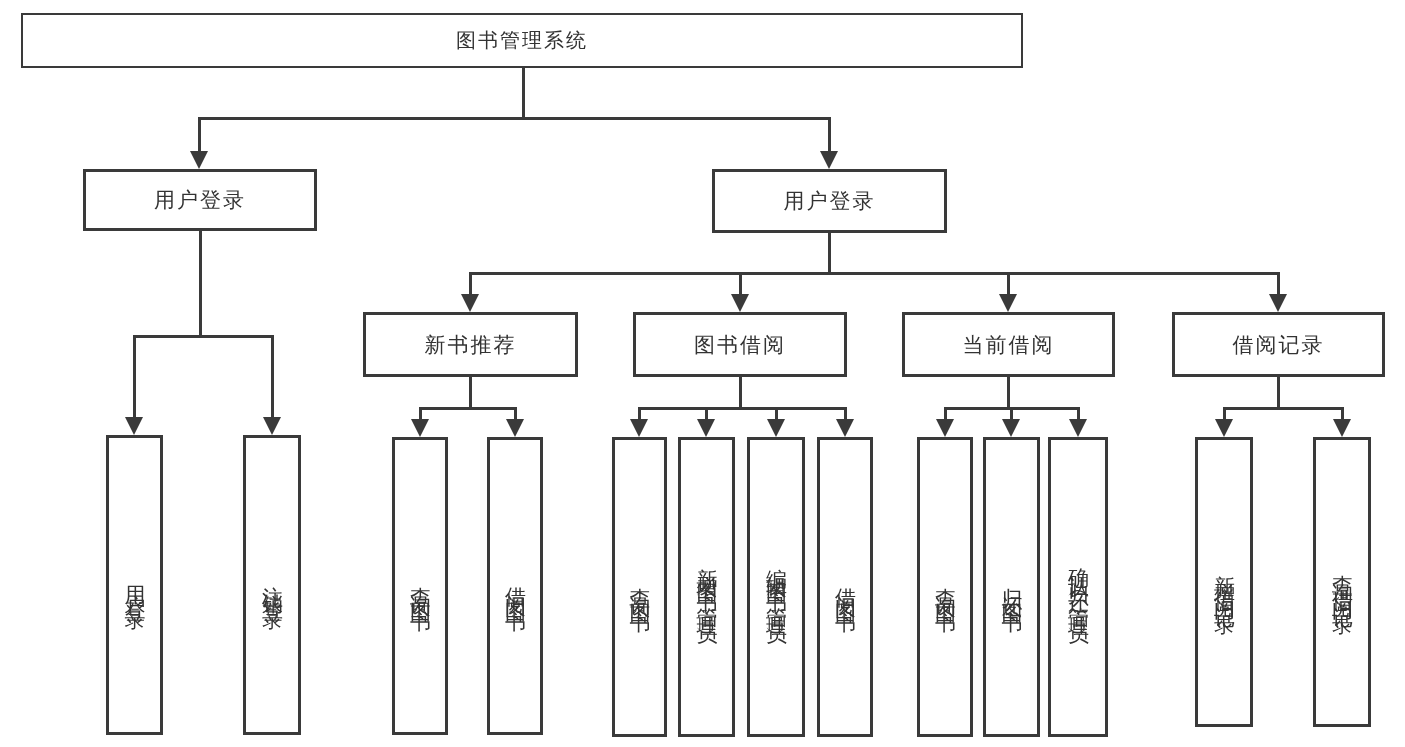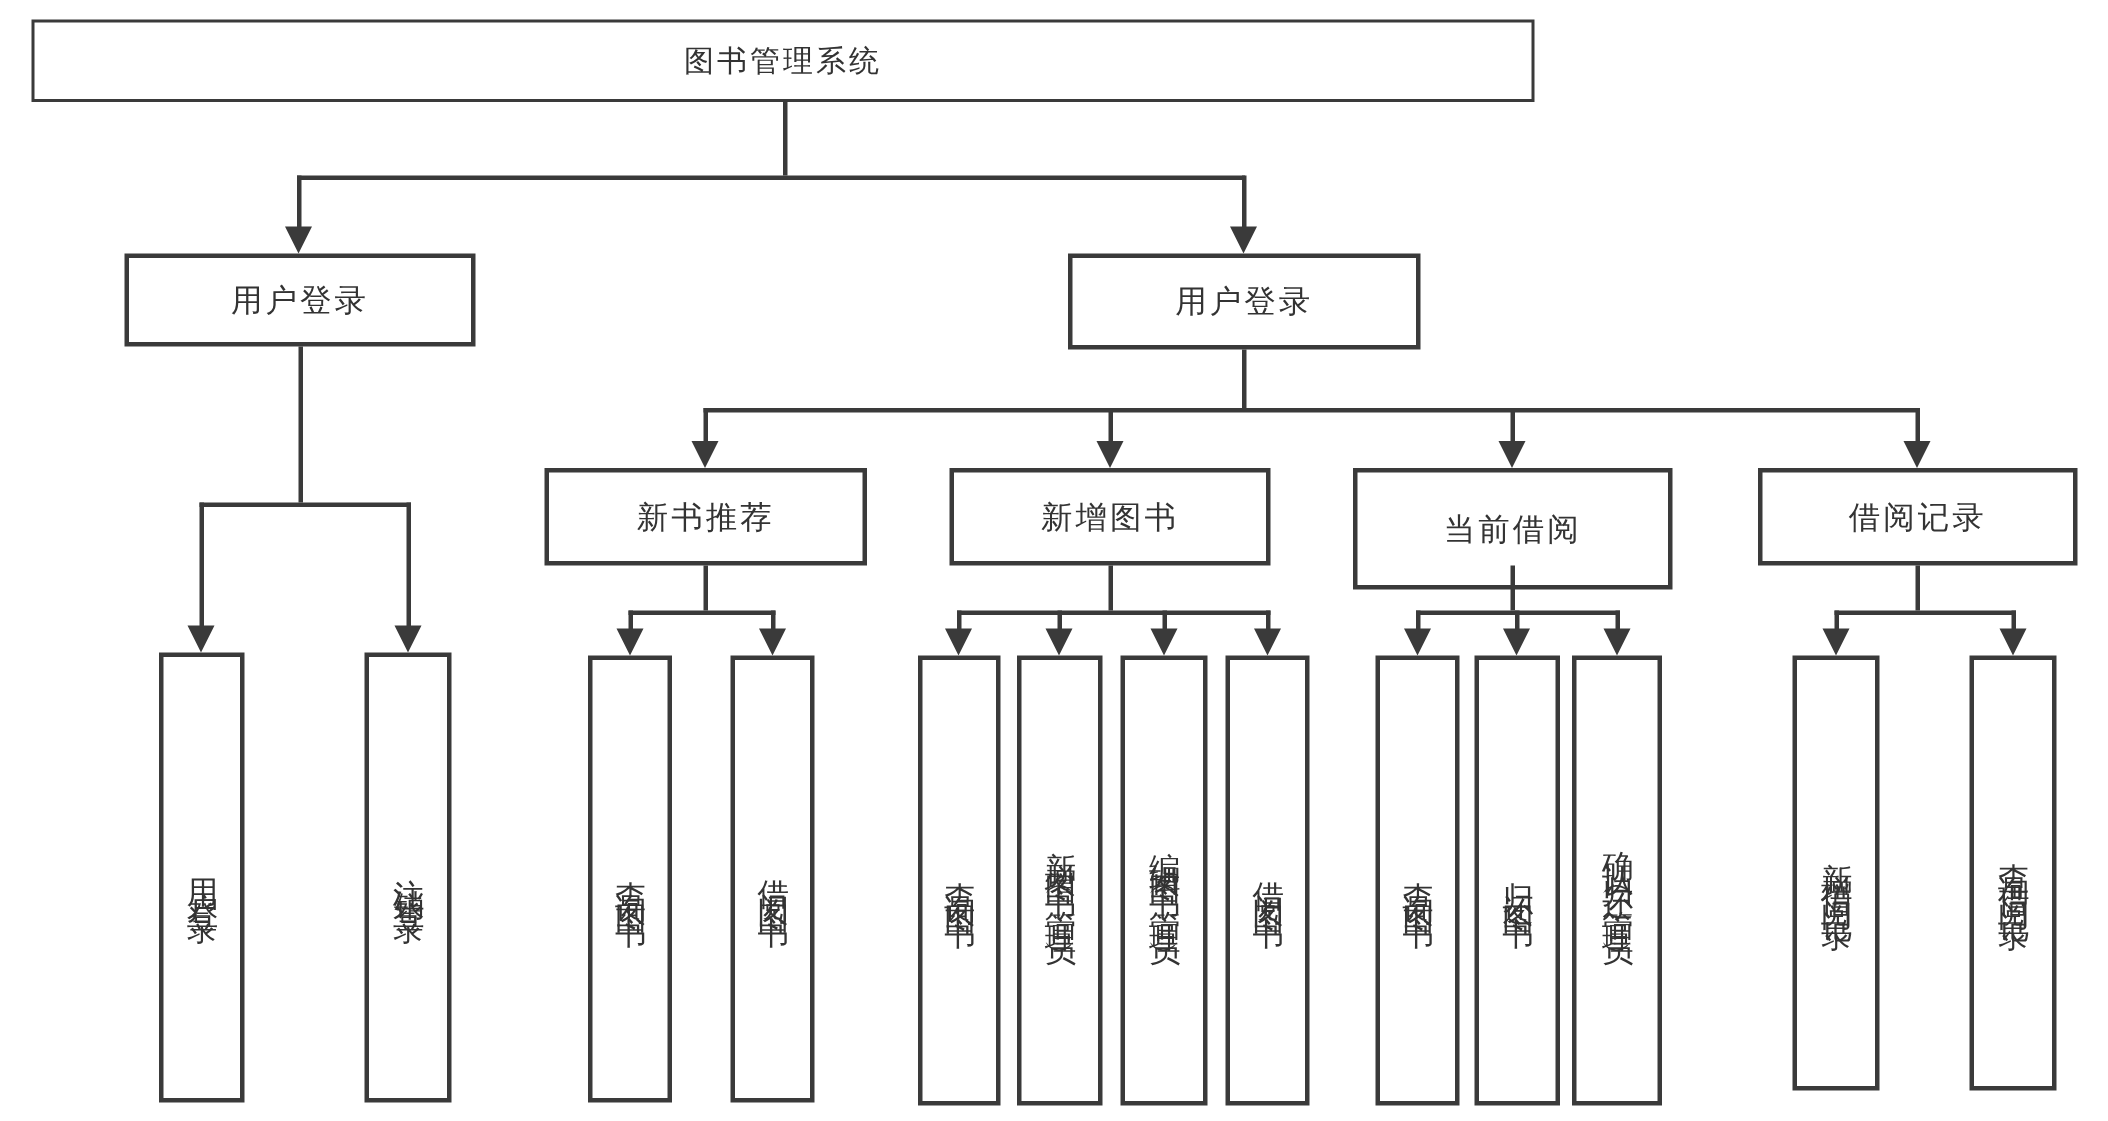--- a/index.html
+++ b/index.html
@@ -88,23 +88,23 @@
     <span class="hlabel">用户登录</span>
   </div>
   <div class="box" style="left:712px; top:169px; width:235px; height:64px;">
     <span class="hlabel">用户登录</span>
   </div>
 
   <div class="box" style="left:363px; top:312px; width:215px; height:65px;">
     <span class="hlabel">新书推荐</span>
   </div>
   <div class="box" style="left:633px; top:312px; width:214px; height:65px;">
-    <span class="hlabel">新增图书</span>
-  </div>
-  <div class="box" style="left:902px; top:312px; width:213px; height:81px;justify-content:center;">
+    <span class="hlabel">图书借阅</span>
+  </div>
+  <div class="box" style="left:902px; top:312px; width:213px; height:65px;justify-content:center;">
     <span class="hlabel">当前借阅</span>
   </div>
   <div class="box" style="left:1172px; top:312px; width:213px; height:65px;">
     <span class="hlabel">借阅记录</span>
   </div>
 
   <div class="box" style="left:106px; top:435px; width:57px; height:300px;">
     <span class="vlabel">用户登录</span>
   </div>
   <div class="box" style="left:243px; top:435px; width:58px; height:300px;">

